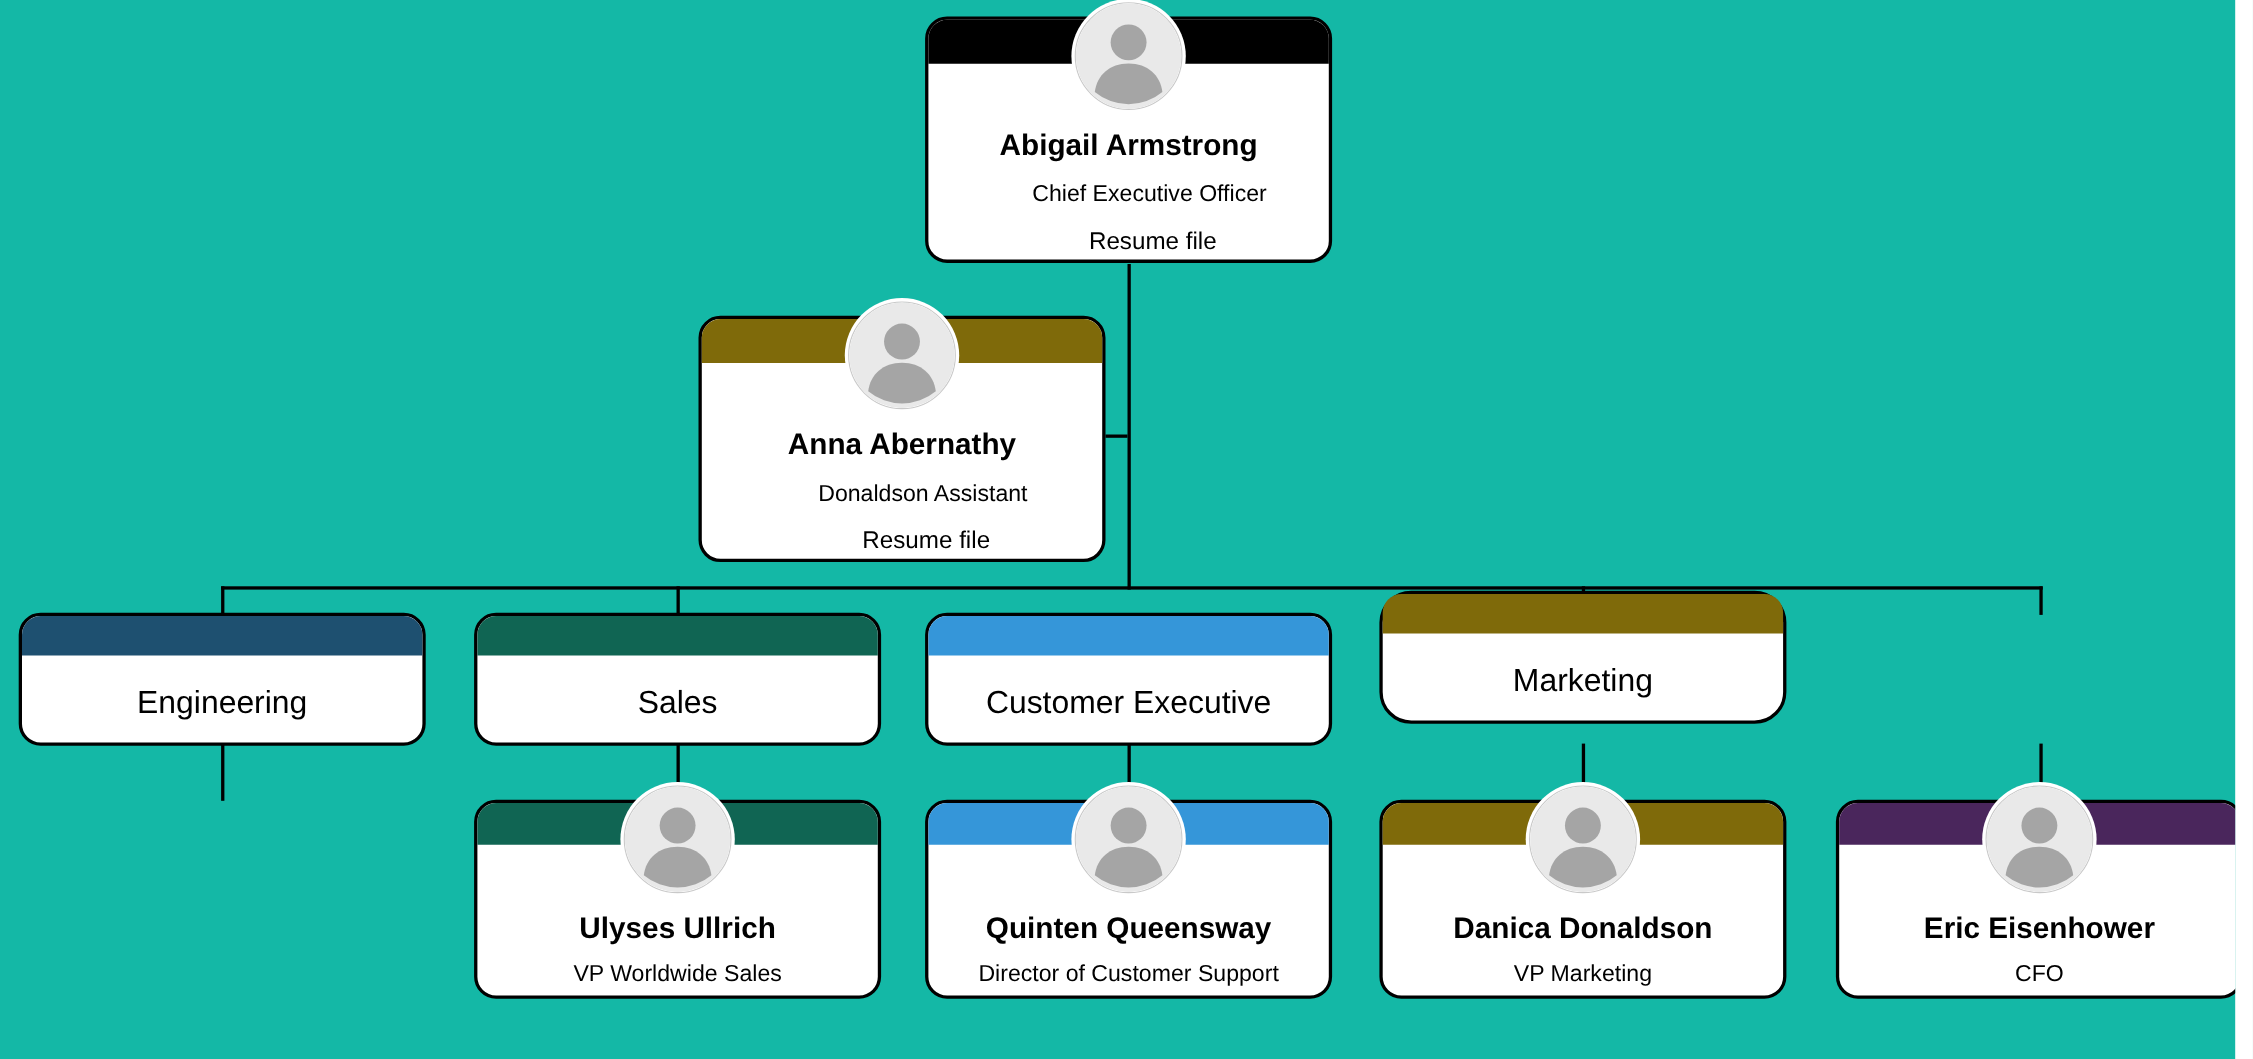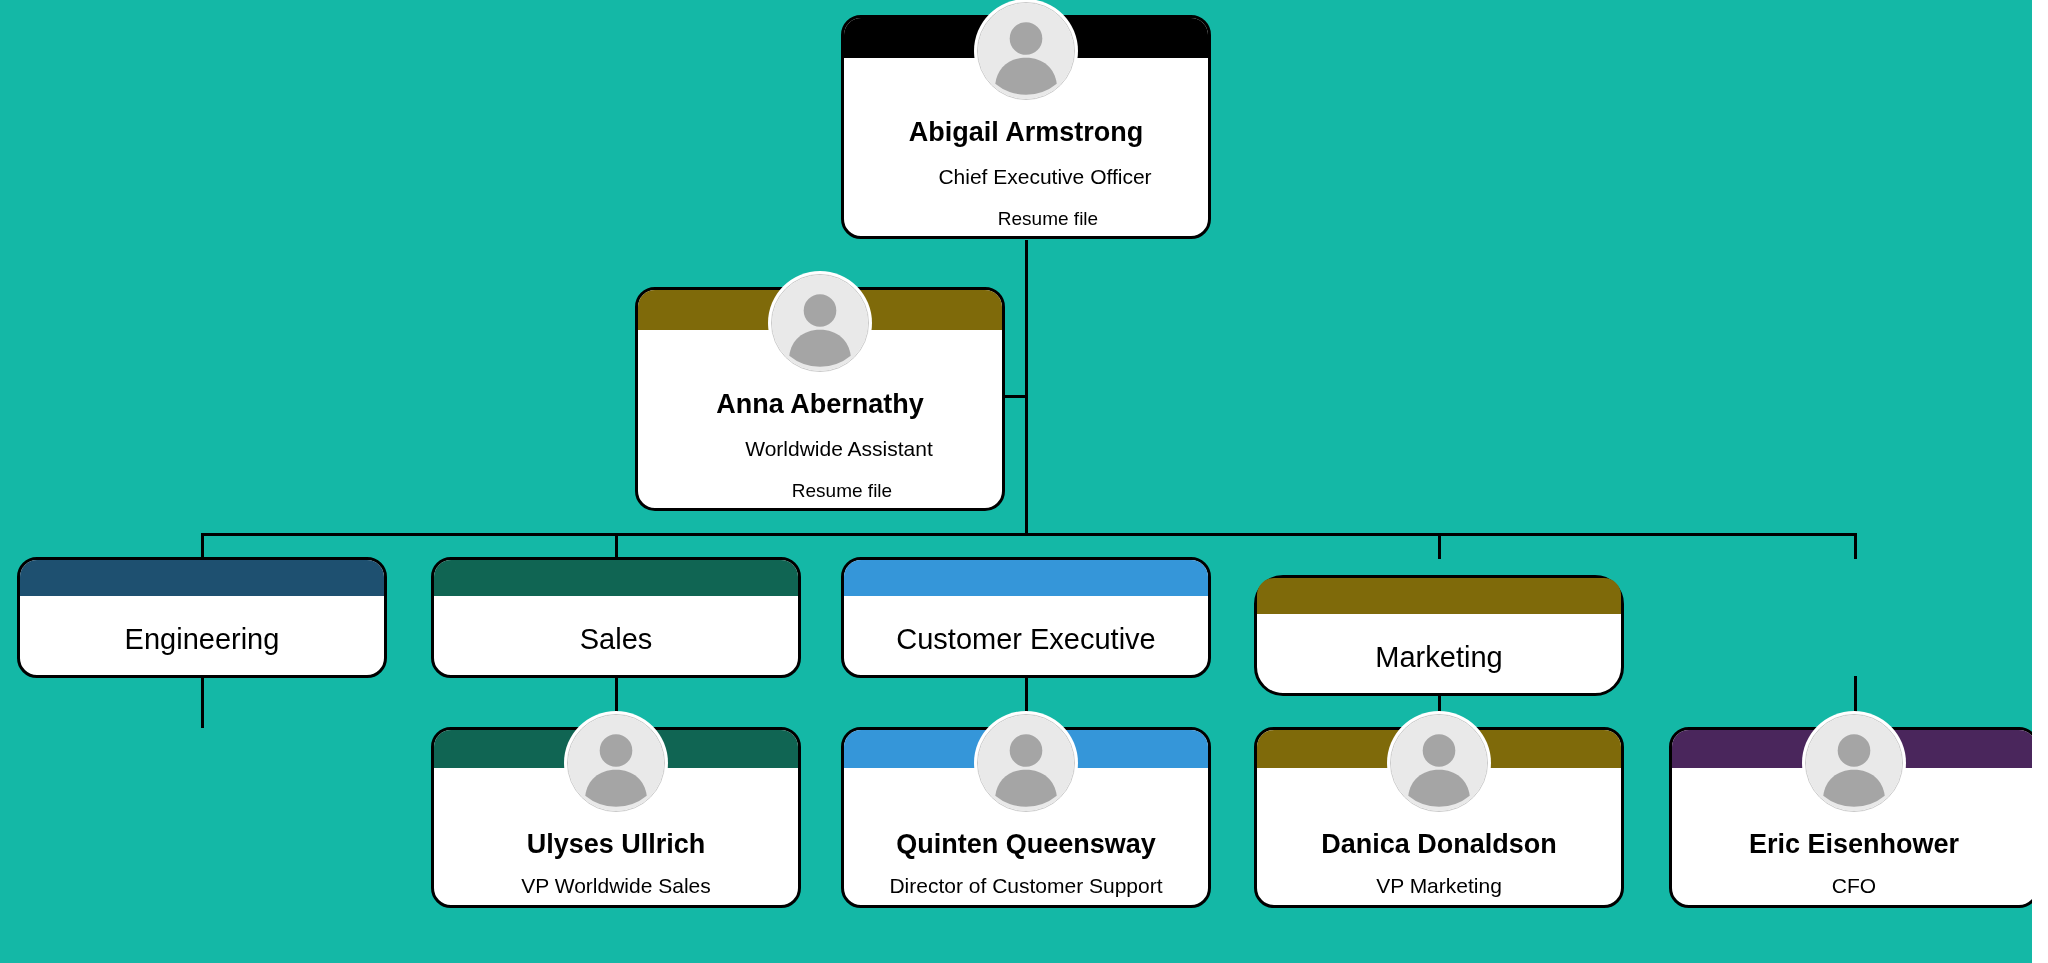--- a/index.html
+++ b/index.html
@@ -49,21 +49,21 @@
     border: 1px solid #c9c9c9;
     box-shadow: 0 0 0 3px #ffffff;
     overflow: hidden;
     z-index: 2;
   }
   .avatar svg { display: block; width: 100%; height: 100%; }
 
   .txt { position: absolute; left: 0; right: 0; text-align: center; color: #000000; }
   .name  { font-size: 27px; font-weight: bold; line-height: 30px; }
   .title { font-size: 21px; line-height: 26px; }
-  .link  { font-size: 19px; line-height: 28px; cursor: pointer; margin-left: 44px; }
+  .link  { font-size: 22px; line-height: 28px; cursor: pointer; margin-left: 44px; }
 
   .lvl-top .name  { top: 99px; }
   .lvl-top .title { top: 146px; margin-left: 38px; }
   .lvl-top .link  { top: 187px; }
 
   .lvl-person .name  { top: 99px; }
   .lvl-person .title { top: 143px; }
 
   .lvl-dept .dept-label { top: 66px; font-size: 29px; line-height: 27px; }
 </style>
@@ -102,40 +102,40 @@
   <div class="card lvl-top" style="left:635px; top:287px;">
     <div class="band" style="background-color: rgb(127, 106, 10);"></div>
     <div class="avatar">
       <svg viewBox="0 0 100 100">
         <circle cx="50" cy="50" r="50" fill="#e9e9e9"></circle>
         <circle cx="50" cy="37" r="17" fill="#a5a5a5"></circle>
         <path d="M50 57c-18 0-30 11-32 27a50 50 0 0 0 64 0C80 68 68 57 50 57z" fill="#a5a5a5"></path>
       </svg>
     </div>
     <div class="txt name">Anna Abernathy</div>
-    <div class="txt title">Worldwide Assistant</div>
+    <div class="txt title">Donaldson Assistant</div>
     <div class="txt link">Resume file</div>
   </div>
 
   <div class="card lvl-dept" style="left:17px; top:557px;">
     <div class="band" style="background-color: rgb(30, 80, 112);"></div>
     <div class="txt dept-label">Engineering</div>
   </div>
 
   <div class="card lvl-dept" style="left:431px; top:557px;">
     <div class="band" style="background-color: rgb(16, 101, 83);"></div>
     <div class="txt dept-label">Sales</div>
   </div>
 
   <div class="card lvl-dept" style="left:841px; top:557px;">
     <div class="band" style="background-color: rgb(53, 150, 217);"></div>
     <div class="txt dept-label">Customer Executive</div>
   </div>
 
-  <div class="card lvl-dept" style="left:1254px; top:575px;border-radius:29px;">
+  <div class="card lvl-dept" style="left:1254px; top:537px;border-radius:29px;">
     <div class="band" style="background-color: rgb(127, 106, 10);"></div>
     <div class="txt dept-label">Marketing</div>
   </div>
 
 
 
   <div class="card lvl-person" style="left:431px; top:727px;">
     <div class="band" style="background-color: rgb(16, 101, 83);"></div>
     <div class="avatar">
       <svg viewBox="0 0 100 100">

